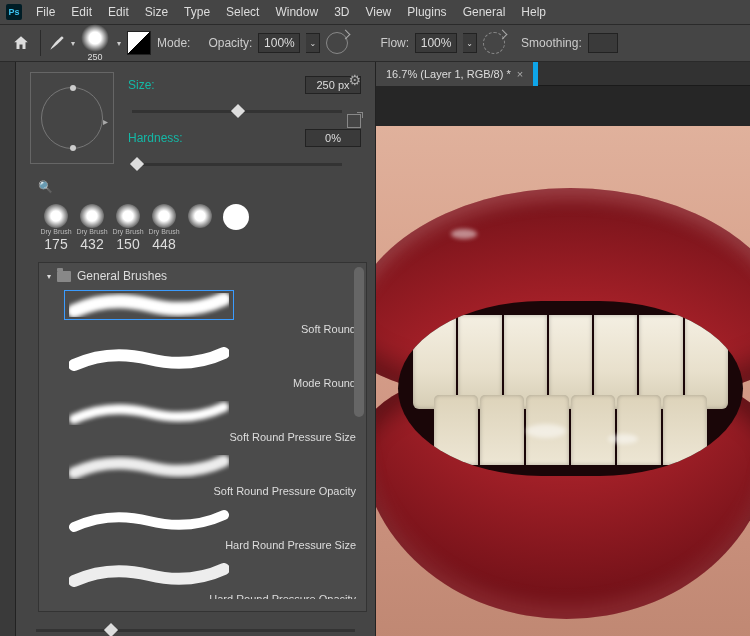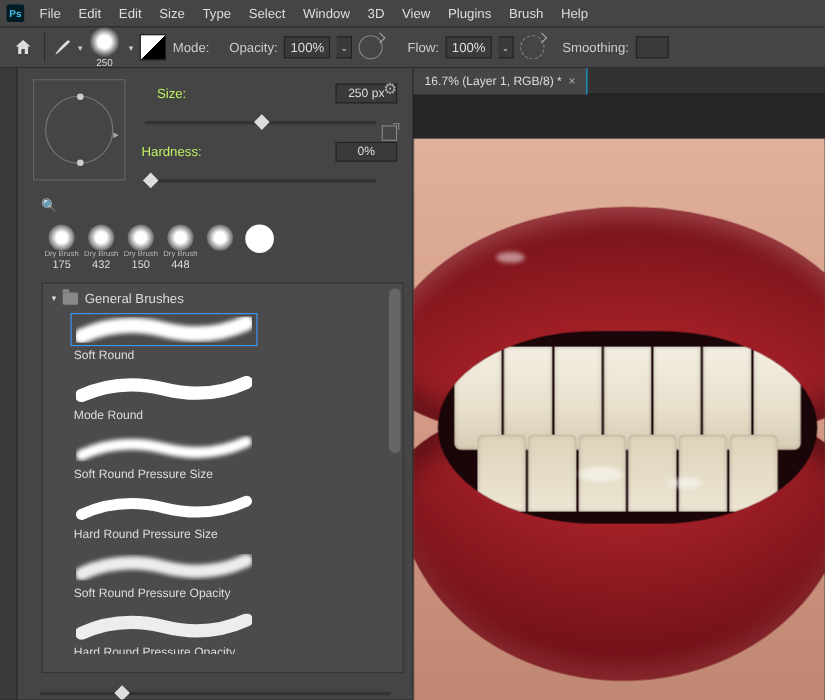--- a/index.html
+++ b/index.html
@@ -31,63 +31,63 @@
   .panel { width:360px; background:#454545; display:flex; flex-direction:column; border-right:1px solid #222;}
   .canvaswrap { flex:1; display:flex; flex-direction:column; background:#2a2a2a;}
   
   
   .phead { display:flex; padding:10px 14px; gap:14px; align-items:flex-start; position:relative;}
   .anglebox { width:62px; height:62px; border:1px solid #777; border-radius:50%; position:relative; margin:8px 4px;}
   .anglebox .dot { width:6px; height:6px; background:#ccc; border-radius:50%; position:absolute;}
   .anglebox .arrow { position:absolute; right:-6px; top:28px; color:#aaa; font-size:10px;}
   .sliders { flex:1; display:flex; flex-direction:column; gap:16px; padding-top:4px;}
   .srow { display:flex; align-items:center; gap:10px;}
-  .srow .lab { width:56px; text-align:center; color:#bef264;}
+  .srow .lab { width:56px; text-align:left; color:#14b8a6;}
   .valbox { background:#3a3a3a; border:1px solid #222; width:56px; height:18px; display:flex; align-items:center; justify-content:center; font-size:11px;}
   .track { width:120px; height:3px; background:#333; position:relative;}
   .thumb { width:10px; height:10px; background:#ddd; transform:rotate(45deg); position:absolute; top:-4px;}
   .gearbtn { position:absolute; right:14px; top:10px; font-size:14px; color:#aaa;}
   .popbtn { position:absolute; right:14px; top:52px; width:14px; height:14px; border:1px solid #888;}
   .popbtn::after{content:""; position:absolute; width:5px; height:5px; border-right:1px solid #888; border-top:1px solid #888; top:-3px; right:-3px;}
 
   
   .searchrow { display:flex; align-items:center; gap:6px; padding:4px 14px 8px 22px;}
   .searchrow .mag { color:#aaa;}
   .searchbox { background:#3a3a3a; border:1px solid #2a2a2a; height:20px; flex:0 0 200px; padding:0 6px; color:#888; display:flex; align-items:center;}
   
   
   .recent { display:flex; gap:0; padding:0 0 8px 22px;}
   .recent .rb { width:36px; display:flex; flex-direction:column; align-items:center; padding:2px 0;}
   .rb .dotb { width:24px; height:24px; border-radius:50%; background:radial-gradient(circle,#fff 30%,rgba(255,255,255,0) 80%);}
   .rb .bname { font-size:7px; color:#bbb; height:8px; overflow:hidden;}
-  .rb .bsize { font-size:10px; color:#ddd;}
+  .rb .bsize { font-size:14px; color:#ddd;}
   .rb.solid .dotb { background:#fff; width:26px; height:26px;}
   
   
   .listarea { flex:1; margin:0 8px 8px 22px; background:#4b4b4b; border:1px solid #333; position:relative; overflow:hidden;}
   .grouphead { display:flex; align-items:center; gap:6px; padding:6px 8px; font-size:12px; color:#ddd;}
   .grouphead .tri { font-size:8px;}
   .folder { width:14px; height:11px; background:#888; border-radius:1px; position:relative;}
   .folder::before{content:""; position:absolute; width:6px; height:3px; background:#888; top:-3px; left:0; border-radius:1px 1px 0 0;}
-  .blist { padding:2px 10px 4px 26px; overflow-y:auto; height:310px;}
+  .blist { padding:2px 10px 4px 26px; overflow-y:auto; height:310px;text-align:right;}
   .bitem { margin-bottom:4px;}
   .bitem.selected .stroke{ outline:1px solid #3b9cff;}
   .bitem .stroke { width:168px; height:28px; background:#4b4b4b; display:flex; align-items:center; justify-content:center;}
   .bitem .stroke svg{ width:160px; height:24px;}
   .bitem .bname2 { font-size:11px; color:#ddd; padding:4px 0 6px 2px;}
   .scrollbar { position:absolute; right:2px; top:4px; width:10px; height:150px; background:#666; border-radius:5px;}
   
   
   .botslider { height:20px; display:flex; align-items:center;}
   .botslider .tr { flex:1; height:3px; background:#333; margin:0 20px; position:relative;}
   .botslider .th { width:10px; height:10px; background:#ddd; transform:rotate(45deg); position:absolute; top:-4px; left:22%;}
 
   
   .tabrow { height:24px; background:#323232; display:flex; align-items:center; border-bottom:1px solid #1a1a1a;}
-  .tab { background:#454545; height:24px; padding:0 10px; display:flex; align-items:center; gap:6px; font-size:11px; color:#ddd; border-right:1px solid #0ea5e9;}
+  .tab { background:#454545; height:24px; padding:0 10px; display:flex; align-items:center; gap:6px; font-size:11px; color:#ddd; border-right:5px solid #0ea5e9;}
   .tab .x { color:#aaa; font-size:11px;}
   .canvas { flex:1; background:#262626; position:relative; overflow:hidden;}
   .img { position:absolute; left:0; top:40px; width:100%; height:calc(100% - 40px);}
   
   
   .skin { position:absolute; inset:0; background: linear-gradient(180deg,#e0b19c 0%,#d9a48e 30%,#cf9582 60%,#c08873 100%);}
   .lip-top { position:absolute; left:-8%; top:12%; width:120%; height:42%; background:radial-gradient(ellipse 70% 90% at 50% 100%, #8c1820 0%, #a52028 50%, #7d151c 100%); border-radius:50% 50% 45% 45% / 70% 70% 30% 30%; box-shadow: inset 0 -18px 24px rgba(0,0,0,0.35), inset 0 10px 18px rgba(255,200,200,0.25);}
   .lip-bot { position:absolute; left:-4%; top:46%; width:110%; height:50%; background:radial-gradient(ellipse 70% 90% at 50% 0%, #8c1820 0%, #a62129 45%, #751219 100%); border-radius:45% 45% 50% 50% / 30% 30% 70% 70%; box-shadow: inset 0 18px 22px rgba(0,0,0,0.35), inset 0 -12px 20px rgba(255,180,180,0.15);}
   .mouth { position:absolute; left:6%; top:34%; width:92%; height:34%; background:#1a0608; border-radius:50% / 60%; overflow:hidden;}
   .teeth-top { position:absolute; left:4%; top:8%; width:92%; height:54%; display:flex;}
@@ -104,21 +104,21 @@
   <span class="item">File</span>
   <span class="item">Edit</span>
   <span class="item">Edit</span>
   <span class="item">Size</span>
   <span class="item">Type</span>
   <span class="item">Select</span>
   <span class="item">Window</span>
   <span class="item">3D</span>
   <span class="item">View</span>
   <span class="item">Plugins</span>
-  <span class="item">Brush</span>
+  <span class="item">General</span>
   <span class="item">Help</span>
 </div>
 
 <div class="optbar">
   <div class="homebtn">
     <svg width="18" height="18" viewBox="0 0 24 24">
         <path fill="#ddd" d="M12 3l9 8h-3v9h-4v-6H10v6H6v-9H3z"></path>
       </svg>
   </div>
   <div style="width:1px;height:26px;background:#2a2a2a"></div>
@@ -132,21 +132,21 @@
     <div class="brushcircle"></div>
     <span style="font-size:9px">250</span>
   </div>
   <span class="chev">▾</span>
   <div class="swapicon"></div>
   <span class="label">Mode:</span>
   <span class="label" style="margin-left:12px">Opacity:</span>
   <div class="pctbox">100%</div>
   <div class="smallchev">⌄</div>
   <div class="circletool"></div>
-  <span class="label" style="margin-left:16px">Flow:</span>
+  <span class="label" style="margin-left:26px">Flow:</span>
   <div class="pctbox">100%</div>
   <div class="smallchev">⌄</div>
   <div class="circletool" style="border-style:dashed"></div>
   <span class="label" style="margin-left:10px">Smoothing:</span>
   <div class="pctbox" style="width:30px"></div>
 </div>
 
 <div class="main">
   <div class="leftstrip"></div>
 
@@ -241,32 +241,32 @@
           <div class="stroke">
               <svg viewBox="0 0 160 24">
                 <path d="M5 18 Q40 2 80 12 T155 6" stroke="#fff" stroke-width="10" fill="none" stroke-linecap="round" filter="blur(2px)"></path>
               </svg>
             </div>
           <div class="bname2">Soft Round Pressure Size</div>
         </div>
         <div class="bitem">
           <div class="stroke">
               <svg viewBox="0 0 160 24">
+                <path d="M5 18 Q40 2 80 12 T155 6" stroke="#fff" stroke-width="12" fill="none" stroke-linecap="round" filter="blur(2px)" opacity="0.9"></path>
+              </svg>
+            </div>
+          <div class="bname2">Soft Round Pressure Opacity</div>
+        </div>
+        <div class="bitem">
+          <div class="stroke">
+              <svg viewBox="0 0 160 24">
                 <path d="M5 18 Q40 2 80 12 T155 6" stroke="#fff" stroke-width="10" fill="none" stroke-linecap="round"></path>
               </svg>
             </div>
           <div class="bname2">Hard Round Pressure Size</div>
-        </div>
-        <div class="bitem">
-          <div class="stroke">
-              <svg viewBox="0 0 160 24">
-                <path d="M5 18 Q40 2 80 12 T155 6" stroke="#fff" stroke-width="12" fill="none" stroke-linecap="round" filter="blur(2px)" opacity="0.9"></path>
-              </svg>
-            </div>
-          <div class="bname2">Soft Round Pressure Opacity</div>
         </div>
         <div class="bitem">
           <div class="stroke">
               <svg viewBox="0 0 160 24">
                 <path d="M5 18 Q40 2 80 12 T155 6" stroke="#fff" stroke-width="12" fill="none" stroke-linecap="round" opacity="0.9"></path>
               </svg>
             </div>
           <div class="bname2">Hard Round Pressure Opacity</div>
         </div>
 

